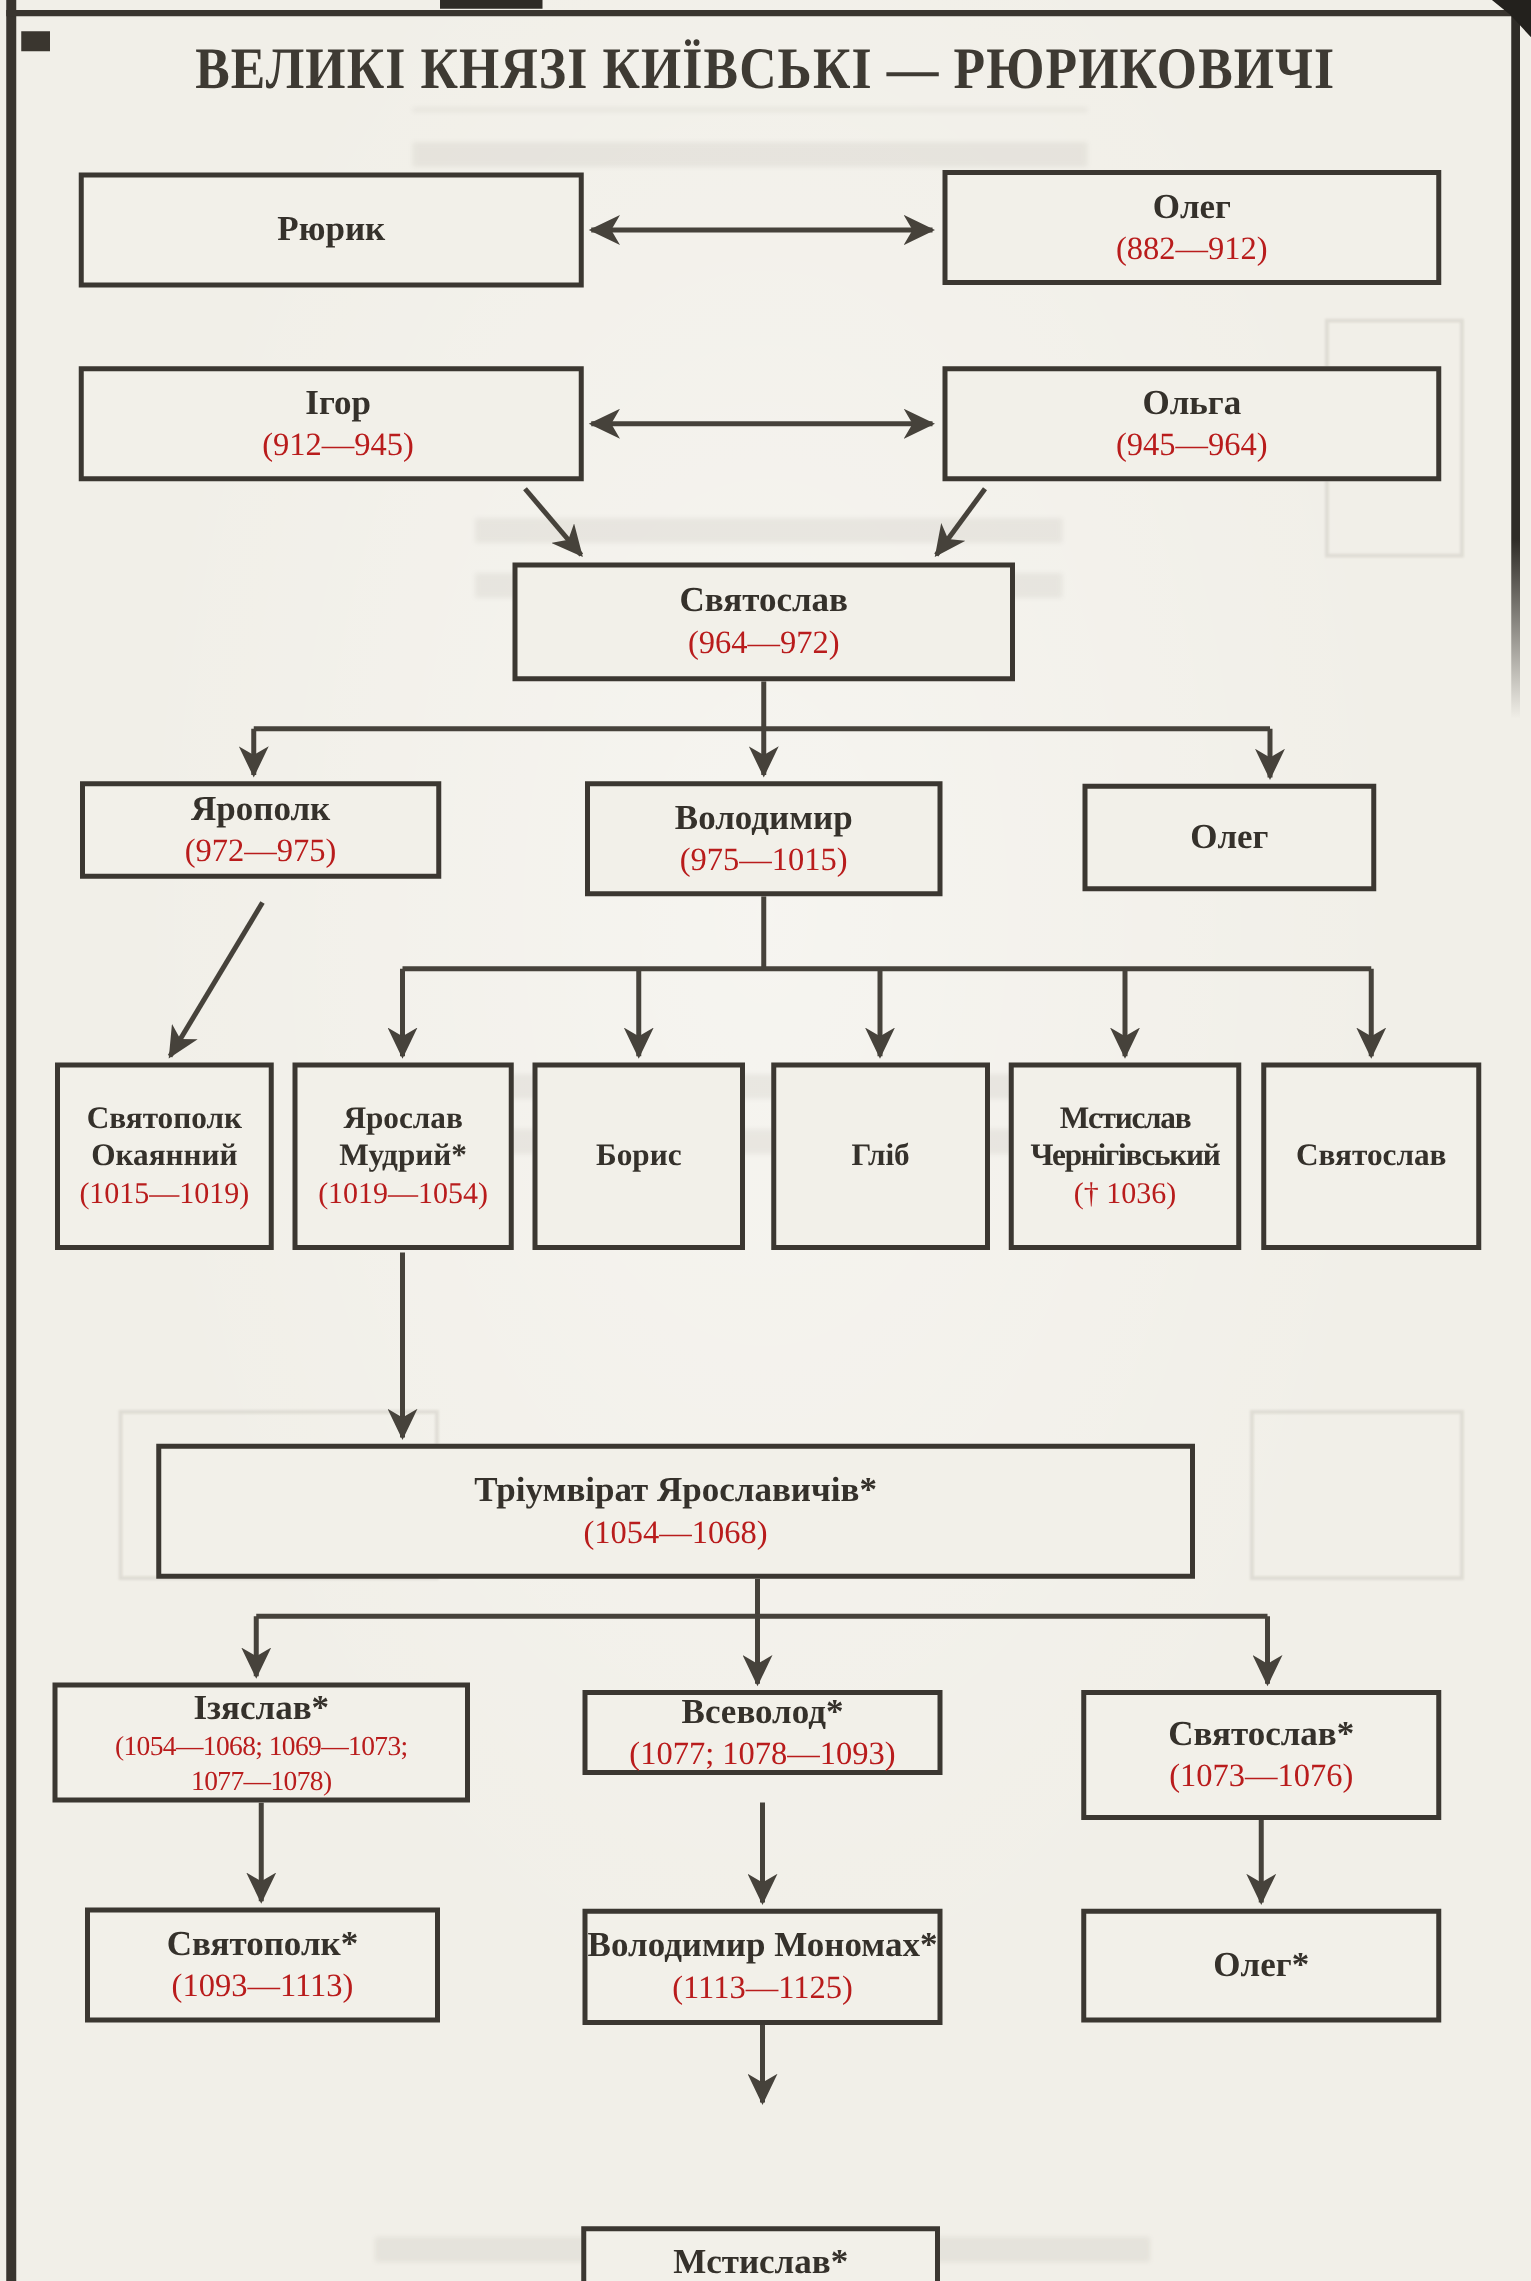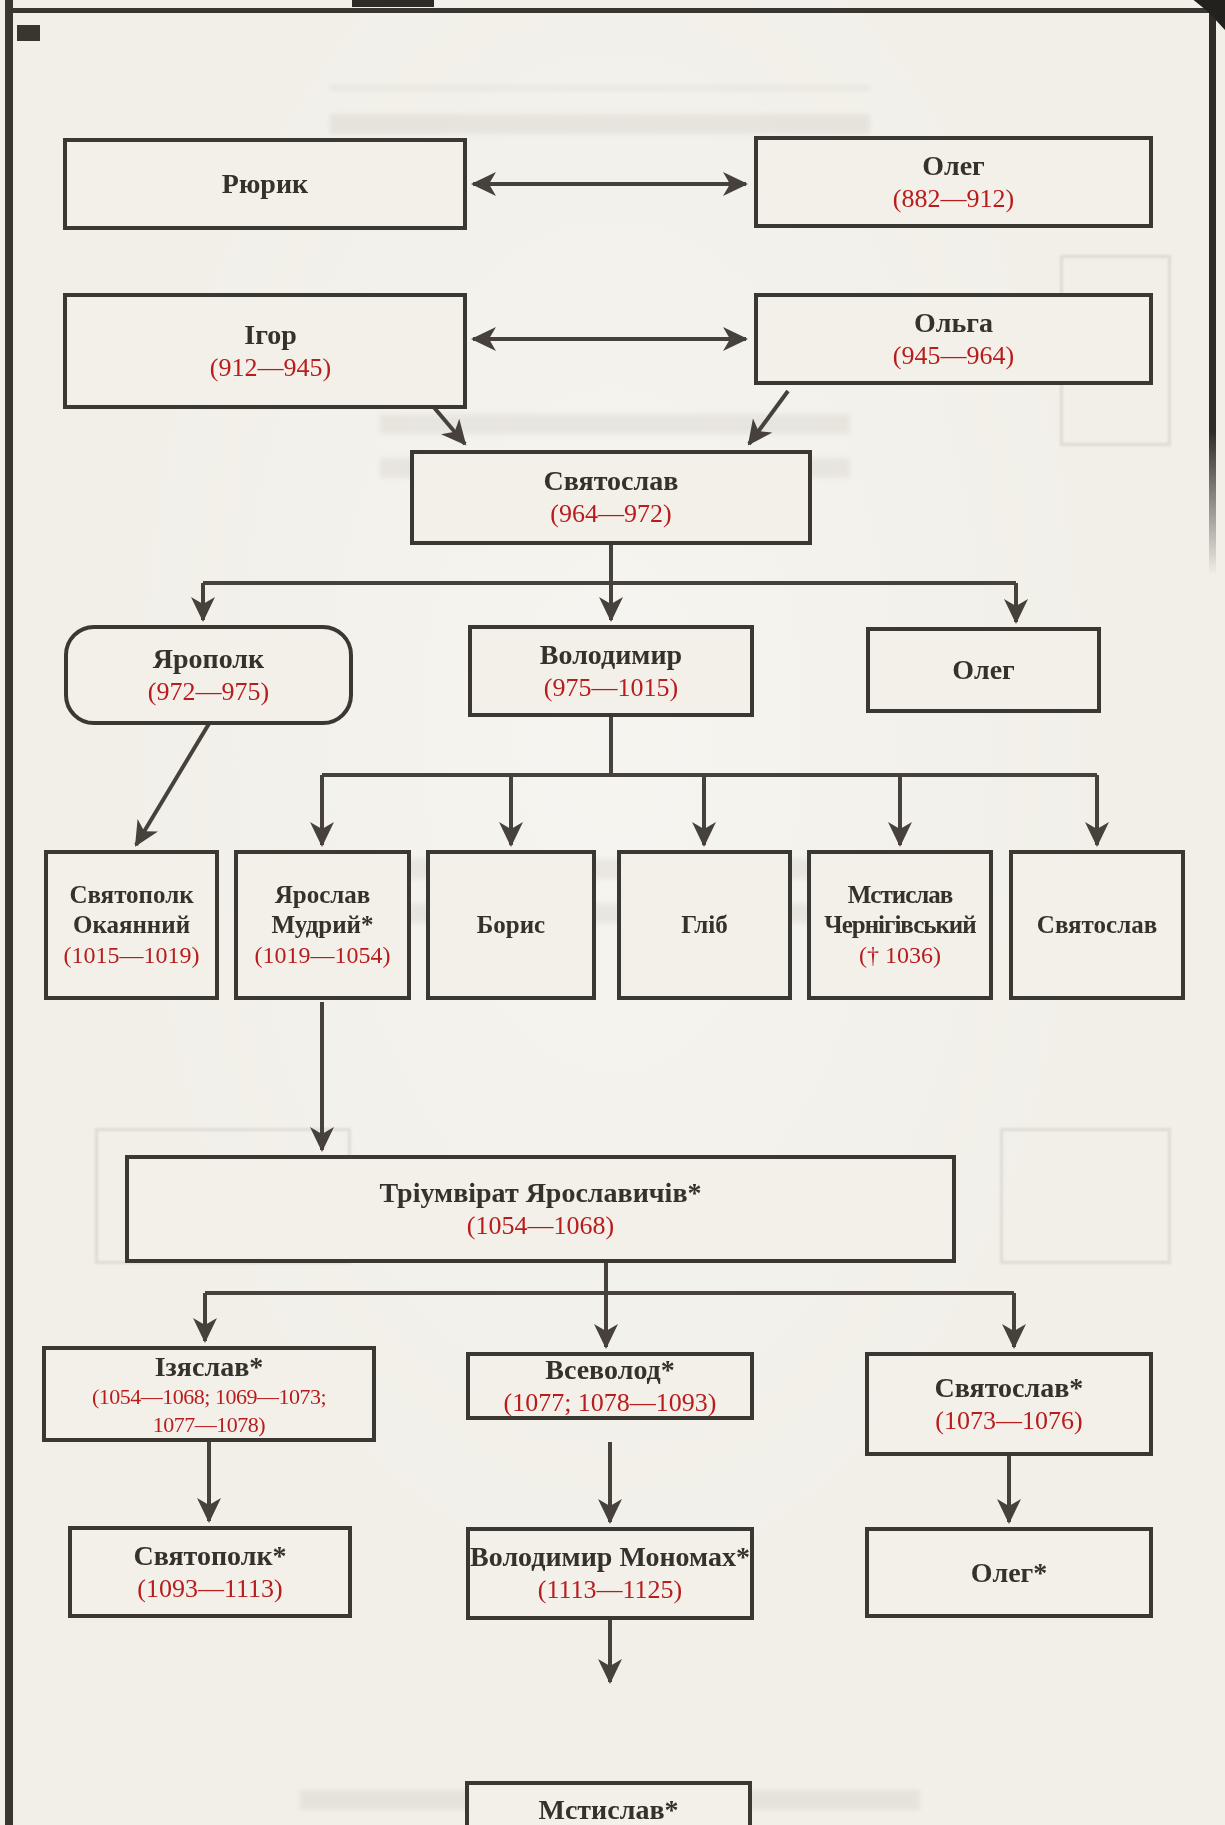--- a/index.html
+++ b/index.html
@@ -65,20 +65,23 @@
   <div class="smudge-top" data-name="scan-smudge"></div>
 
   <div class="ghost" style="left:330px;top:86px;width:540px;height:60px" data-name="bleedthrough-artifact"></div>
   <div class="ghost" style="left:380px;top:395px;width:470px;height:95px" data-name="bleedthrough-artifact"></div>
   <div class="ghost" style="left:250px;top:855px;width:640px;height:80px" data-name="bleedthrough-artifact"></div>
   <div class="ghost" style="left:300px;top:1782px;width:620px;height:40px" data-name="bleedthrough-artifact"></div>
   <div class="ghostbox" style="left:1060px;top:255px;width:105px;height:185px" data-name="bleedthrough-artifact"></div>
   <div class="ghostbox" style="left:95px;top:1128px;width:250px;height:130px" data-name="bleedthrough-artifact"></div>
   <div class="ghostbox" style="left:1000px;top:1128px;width:165px;height:130px" data-name="bleedthrough-artifact"></div>
 
+  <div id="title" data-name="page-title">
+    <span data-name="page-title-text">ВЕЛИКІ КНЯЗІ КИЇВСЬКІ — РЮРИКОВИЧІ</span>
+  </div>
 
   <svg id="edges" width="1225" height="1825" viewBox="0 0 1225 1825" data-name="connector-layer">
     <defs>
       <marker id="ah" markerUnits="userSpaceOnUse" markerWidth="26" markerHeight="24" refX="23" refY="12" orient="auto-start-reverse">
         <path d="M0,0 L25,12 L0,24 L7,12 Z" fill="#46423b"></path>
       </marker>
     </defs>
     <g id="edge-group">
         <polyline points="473,184 746,184" fill="none" stroke="#46423b" stroke-width="4" data-name="edge-rurik-oleh-882" marker-end="url(#ah)" marker-start="url(#ah)"></polyline>
         <polyline points="473,339 746,339" fill="none" stroke="#46423b" stroke-width="4" data-name="edge-ihor-olha" marker-end="url(#ah)" marker-start="url(#ah)"></polyline>
@@ -111,33 +114,33 @@
   </svg>
 
   <div id="nodes" data-name="tree-nodes">
       <div class="box" data-name="node-rurik" style="left: 63px; top: 138px; width: 404px; height: 92px;">
         <div class="bname" data-name="prince-name">Рюрик</div>
       </div>
       <div class="box" data-name="node-oleh-882" style="left: 754px; top: 136px; width: 399px; height: 92px;">
         <div class="bname" data-name="prince-name">Олег</div>
         <div class="bdates" data-name="reign-dates">(882—912)</div>
       </div>
-      <div class="box" data-name="node-ihor" style="left: 63px; top: 293px; width: 404px; height: 116px; padding-left: 15px;">
+      <div class="box" data-name="node-ihor" style="left: 63px; top: 293px; width: 404px; height: 92px; padding-left: 15px;">
         <div class="bname" data-name="prince-name">Ігор</div>
         <div class="bdates" data-name="reign-dates">(912—945)</div>
       </div>
       <div class="box" data-name="node-olha" style="left: 754px; top: 293px; width: 399px; height: 92px;">
         <div class="bname" data-name="prince-name">Ольга</div>
         <div class="bdates" data-name="reign-dates">(945—964)</div>
       </div>
       <div class="box" data-name="node-sviatoslav-964" style="left: 410px; top: 450px; width: 402px; height: 95px;">
         <div class="bname" data-name="prince-name">Святослав</div>
         <div class="bdates" data-name="reign-dates">(964—972)</div>
       </div>
-      <div class="box" data-name="node-yaropolk" style="left: 64px; top: 625px; width: 289px; height: 100px; border-radius: 30px;">
+      <div class="box" data-name="node-yaropolk" style="left: 64px; top: 625px; width: 289px; height: 78px;">
         <div class="bname" data-name="prince-name">Ярополк</div>
         <div class="bdates" data-name="reign-dates">(972—975)</div>
       </div>
       <div class="box" data-name="node-volodymyr" style="left: 468px; top: 625px; width: 286px; height: 92px;">
         <div class="bname" data-name="prince-name">Володимир</div>
         <div class="bdates" data-name="reign-dates">(975—1015)</div>
       </div>
       <div class="box" data-name="node-oleh-kniaz" style="left: 866px; top: 627px; width: 235px; height: 86px;">
         <div class="bname" data-name="prince-name">Олег</div>
       </div>

